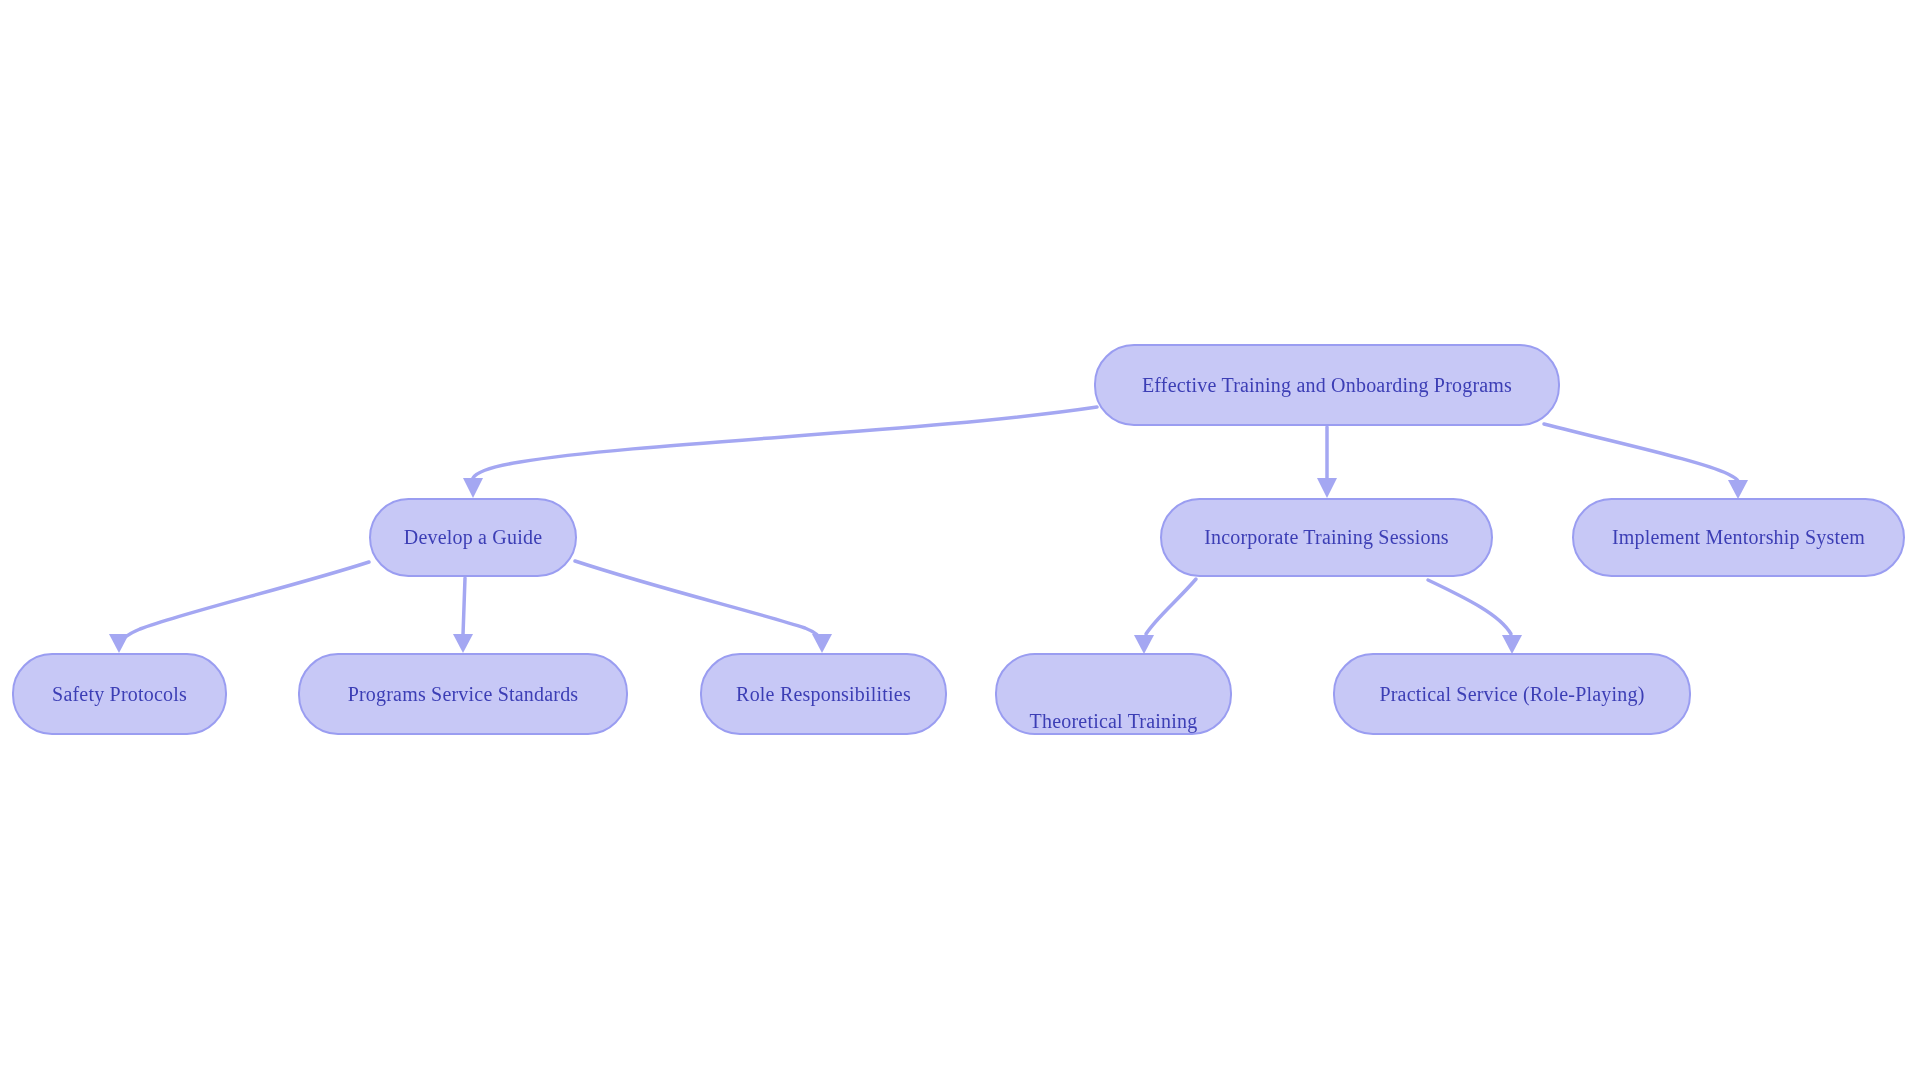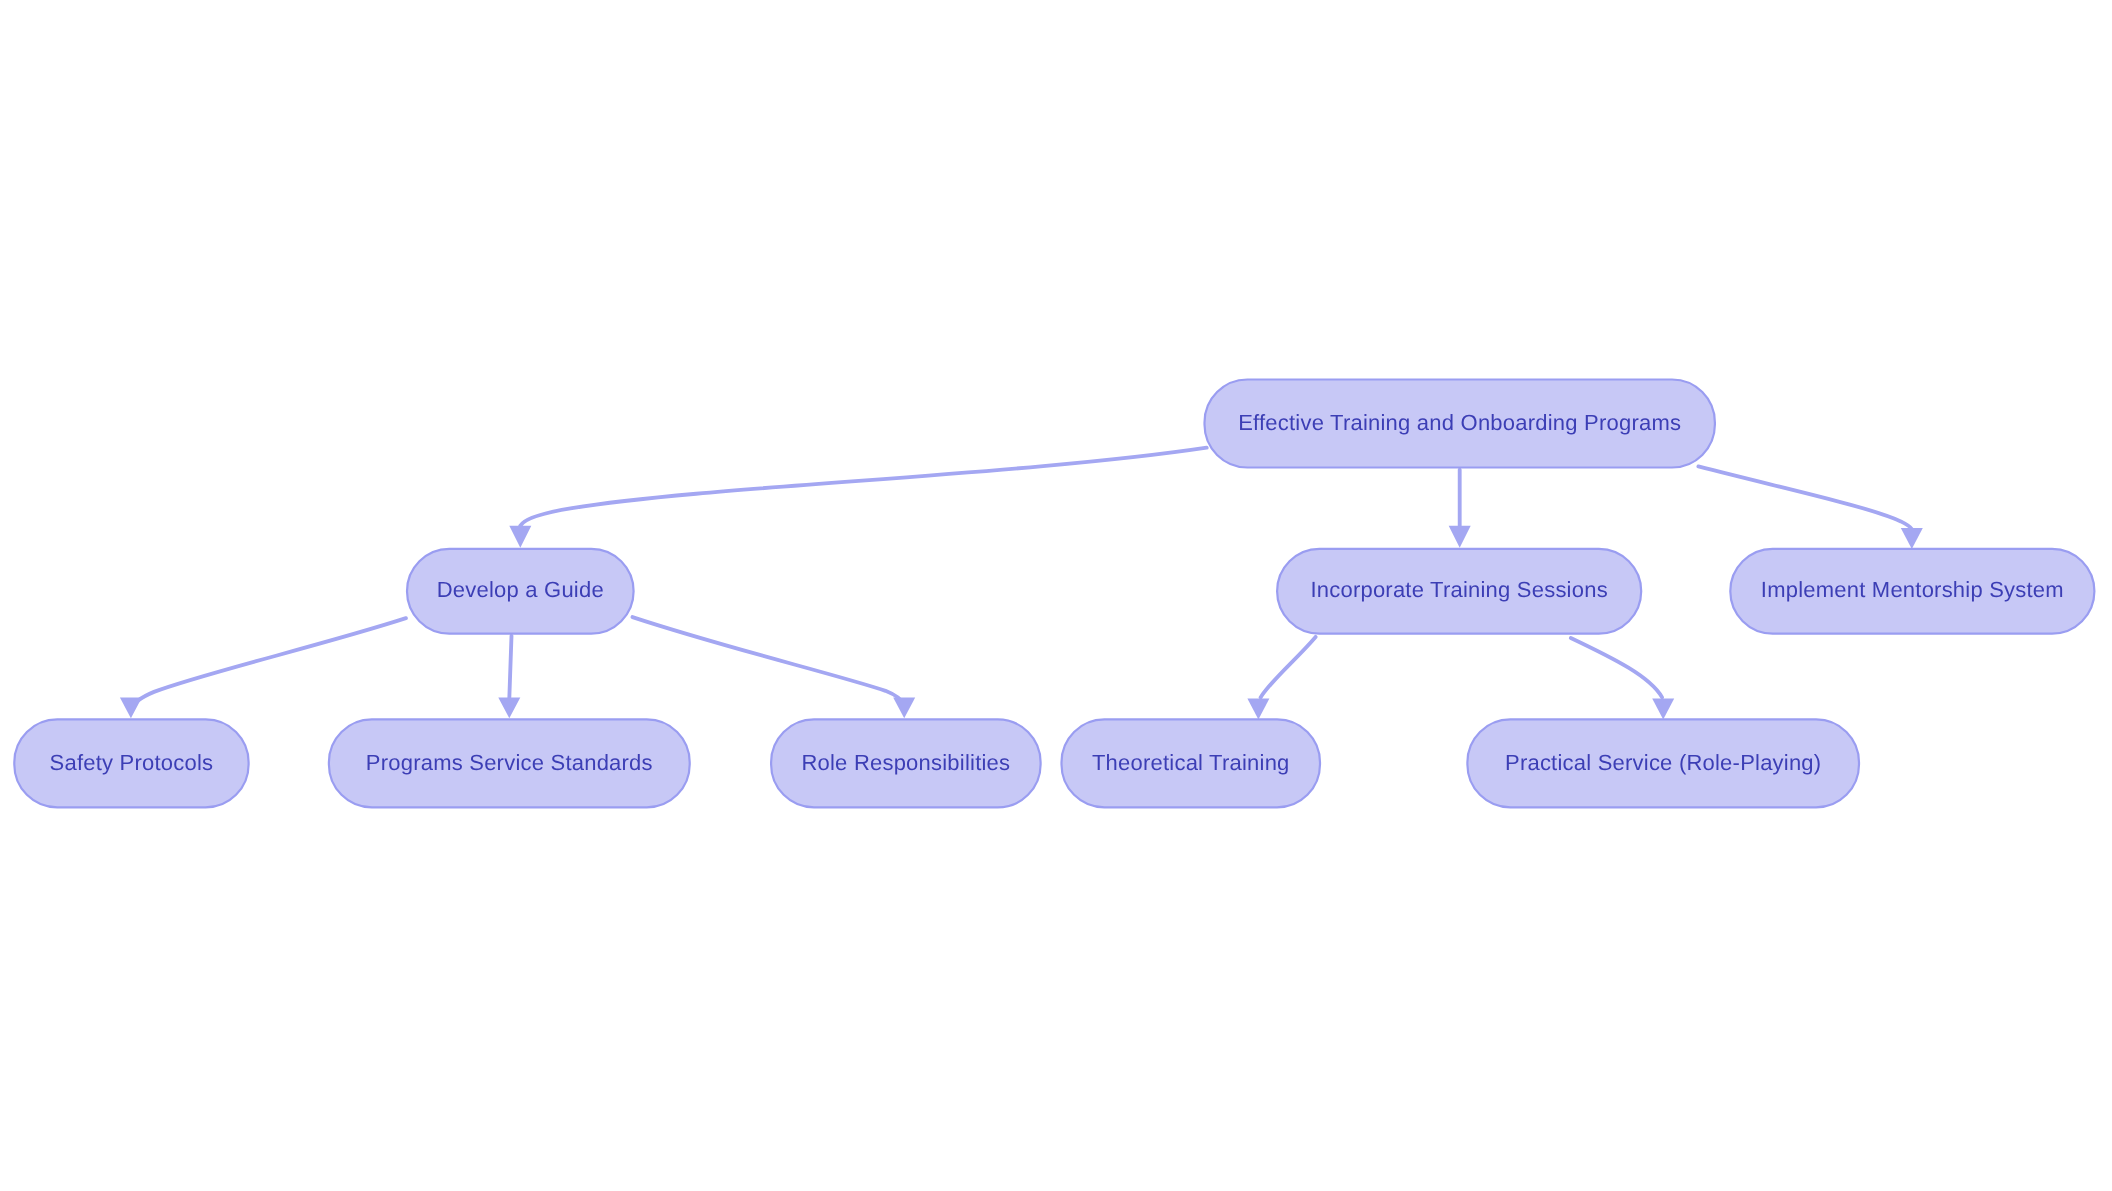--- a/index.html
+++ b/index.html
@@ -8,20 +8,21 @@
     padding: 0;
     background: #ffffff;
     font-family: "Liberation Sans", sans-serif;
   }
   .canvas {
     position: relative;
     width: 1911px;
     height: 1083px;
     background: #ffffff;
     overflow: hidden;
+    font-family: Liberation Serif, serif;
   }
   .edges {
     position: absolute;
     left: 0;
     top: 0;
     width: 1920px;
     height: 1083px;
     pointer-events: none;
   }
   .node {
@@ -40,21 +41,21 @@
     padding: 0 16px;
   }
   
   .n-root        { left: 1094px; top: 344px; width: 466px; height: 82px; }
   .n-develop     { left: 369px;  top: 498px; width: 208px; height: 79px; justify-content: center; }
   .n-incorporate { left: 1160px; top: 498px; width: 333px; height: 79px; }
   .n-implement   { left: 1572px; top: 498px; width: 333px; height: 79px; }
   .n-safety      { left: 12px;   top: 653px; width: 215px; height: 82px; text-align: center; }
   .n-customer    { left: 298px;  top: 653px; width: 330px; height: 82px; }
   .n-role        { left: 700px;  top: 653px; width: 247px; height: 82px; align-items: center; }
-  .n-theoretical { left: 964px; top: 653px; width: 237px; height: 82px; }
+  .n-theoretical { left: 995px; top: 653px; width: 237px; height: 82px; align-items: flex-end; }
   .n-practical   { left: 1333px; top: 653px; width: 358px; height: 82px; }
 </style>
 </head>
 <body>
 
 <div class="canvas">
 
   <svg class="edges" viewBox="0 0 1920 1083" xmlns="http://www.w3.org/2000/svg">
 
     <path d="M1097,407 C930,432 640,442 520,462 C495,466 477,471 473,478" fill="none" stroke-width="3.5" stroke-linecap="round" stroke="#a4a7f2"></path>

